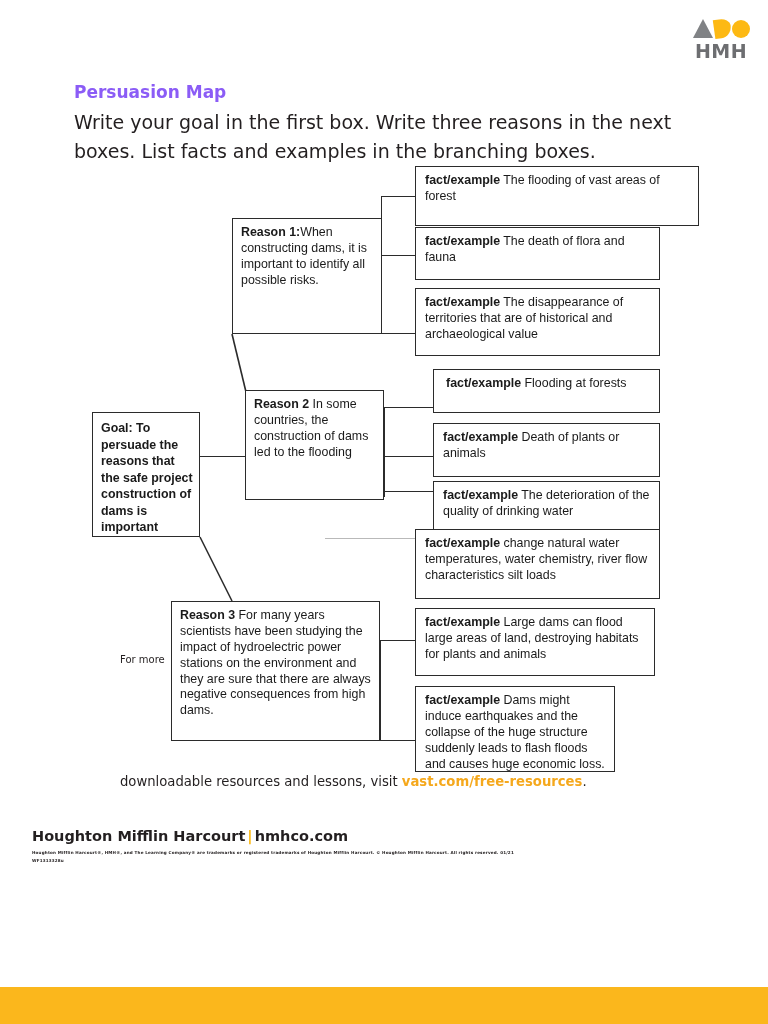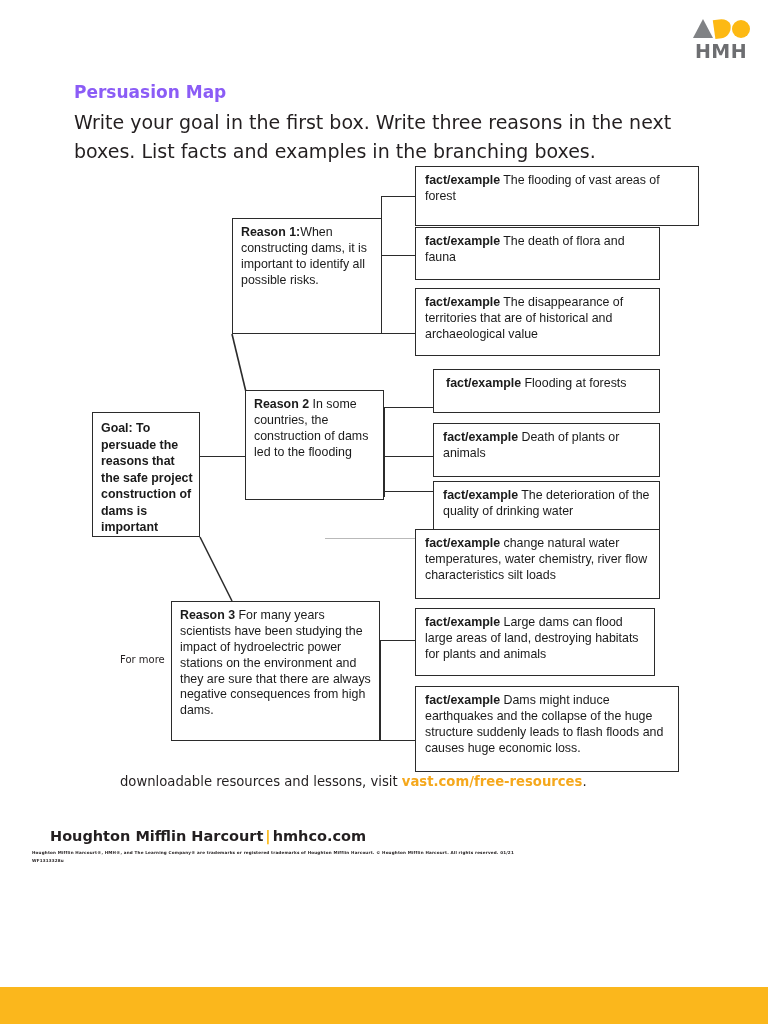--- a/index.html
+++ b/index.html
@@ -163,21 +163,21 @@
     white-space: nowrap;
   }
   .resource-line .link {
     color: #f5a81c;
     font-weight: bold;
   }
 
   
   .brand {
     position: absolute;
-    left: 50px;
+    left: 32px;
     top: 828px;
     font-size: 14.5px;
     font-weight: bold;
     color: #231f20;
     font-family: "DejaVu Sans", sans-serif;
     white-space: nowrap;
   }
   .brand .pipe {
     color: #fdb913;
     font-weight: bold;
@@ -291,21 +291,21 @@
 
     <div class="node reason" style="left:171px; top:601px; width:209px; height:140px;">
       <span class="lbl">Reason 3</span>
       <span>For many years scientists have been studying the impact of hydroelectric power stations on the environment and they are sure that there are always negative consequences from high dams.</span>
     </div>
 
     <div class="node fact" style="left:415px; top:608px; width:240px; height:68px;">
       <span class="lbl">fact/example</span>
       <span>Large dams can flood large areas of land, destroying habitats for plants and animals</span>
     </div>
-    <div class="node fact" style="left:415px; top:686px; width:264px; height:86px;">
+    <div class="node fact" style="left:415px; top:686px; width:200px; height:86px;">
       <span class="lbl">fact/example</span>
       <span>Dams might induce earthquakes and the collapse of the huge structure suddenly leads to flash floods and causes huge economic loss.</span>
     </div>
   </div>
 
   <div class="for-more">For more</div>
   <div class="resource-line">
     <span>downloadable resources and lessons, visit </span><span class="link">vast.com/free-resources</span><span>.</span>
   </div>
 

